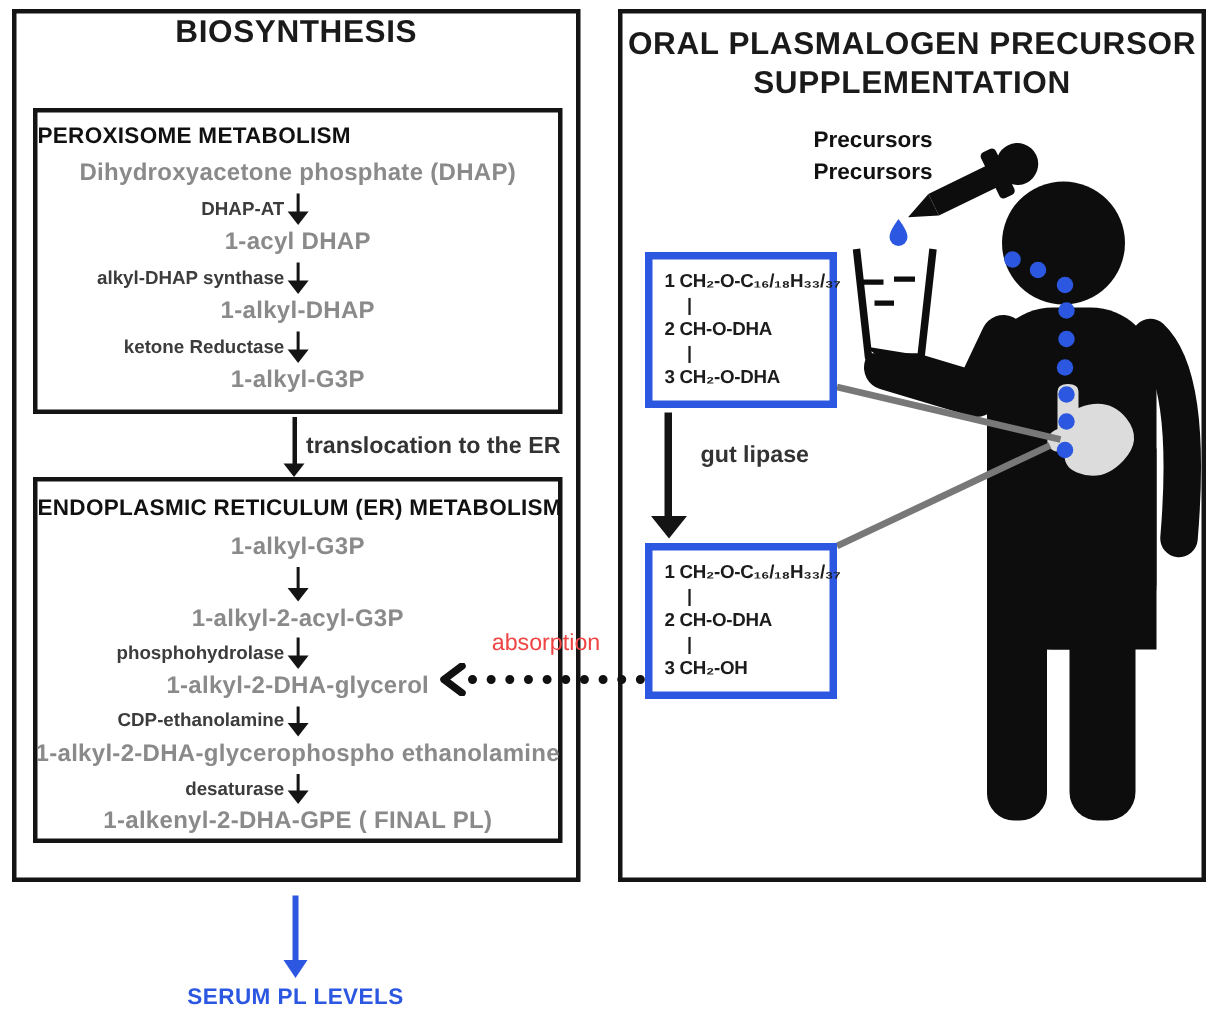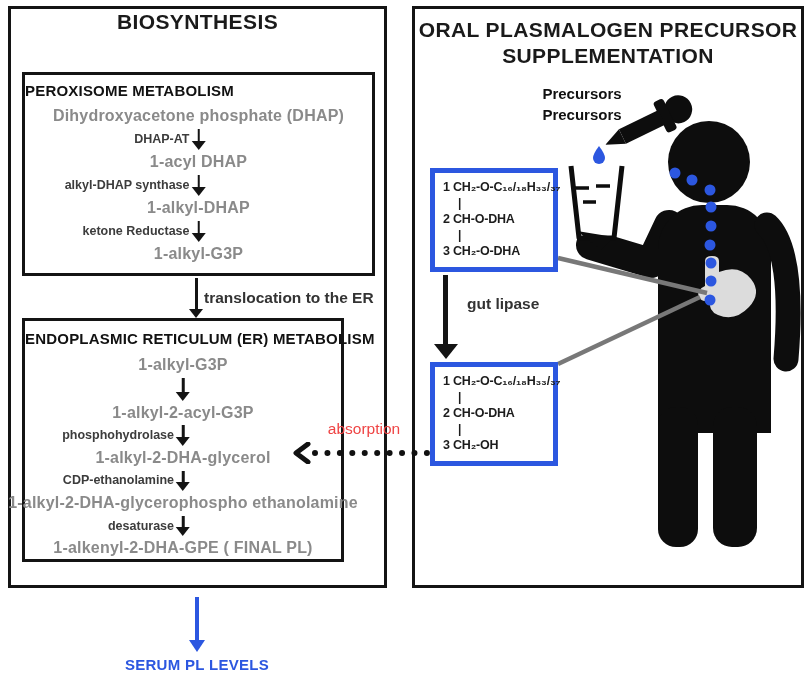--- a/index.html
+++ b/index.html
@@ -10,21 +10,21 @@
   .panel{position:absolute;border:3px solid var(--ink);background:#fff;box-sizing:border-box;}
   #left-panel{left:8px;top:6px;width:379px;height:582px;}
   #right-panel{left:412px;top:6px;width:392px;height:582px;}
 
   .panel-title{margin-top:8px;text-align:center;font-weight:bold;font-size:21px;line-height:26px;
                letter-spacing:.4px;color:#1a1a1a;white-space:nowrap;}
 
   .inner-box{position:absolute;border:3px solid var(--ink);background:#fff;box-sizing:border-box;
              display:flex;flex-direction:column;padding-top:4px;}
   #perox-box{left:11px;top:63px;width:353px;height:204px;}
-  #er-box{left:11px;top:309px;width:322px;height:244px;}
+  #er-box{left:11px;top:309px;width:353px;height:244px;}
   .box-header{text-align:left;font-weight:bold;font-size:15px;letter-spacing:.2px;color:#111;
               height:26px;line-height:24px;white-space:nowrap;}
   .row-met{display:flex;align-items:center;justify-content:center;height:22px;
            font-weight:bold;font-size:16px;color:var(--met);white-space:nowrap;letter-spacing:.2px;}
   .row-enz{position:relative;height:24px;}
   .row-enz.tall{height:26px;}
   .enz-label{position:absolute;right:calc(50% + 9px);top:50%;transform:translateY(-50%);
              font-weight:600;font-size:12.5px;color:var(--enz);white-space:nowrap;}
   .darr{position:absolute;left:50%;top:2px;bottom:9px;width:2.5px;background:var(--ink);
         transform:translateX(-50%);}

